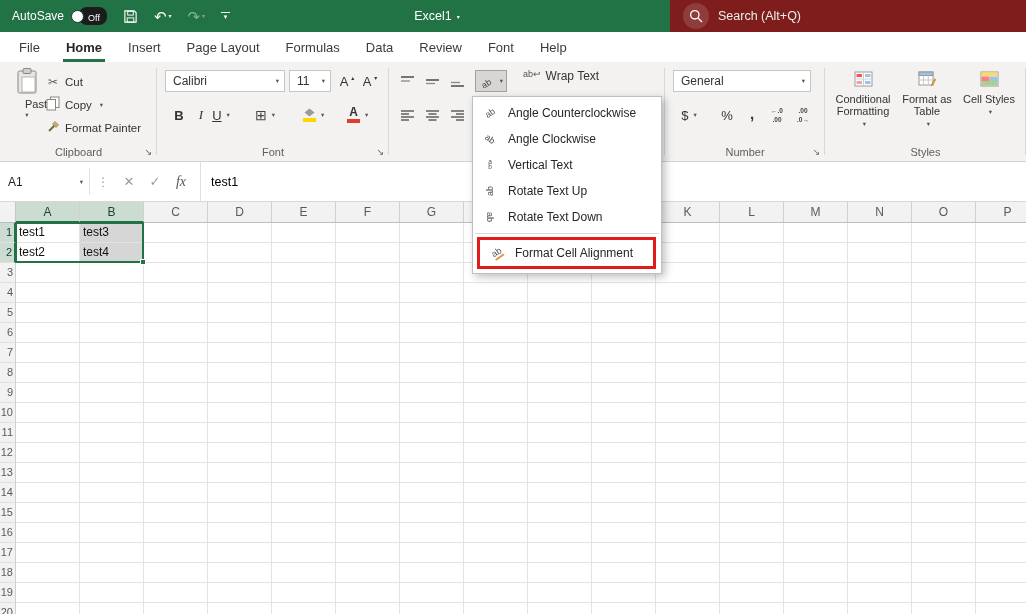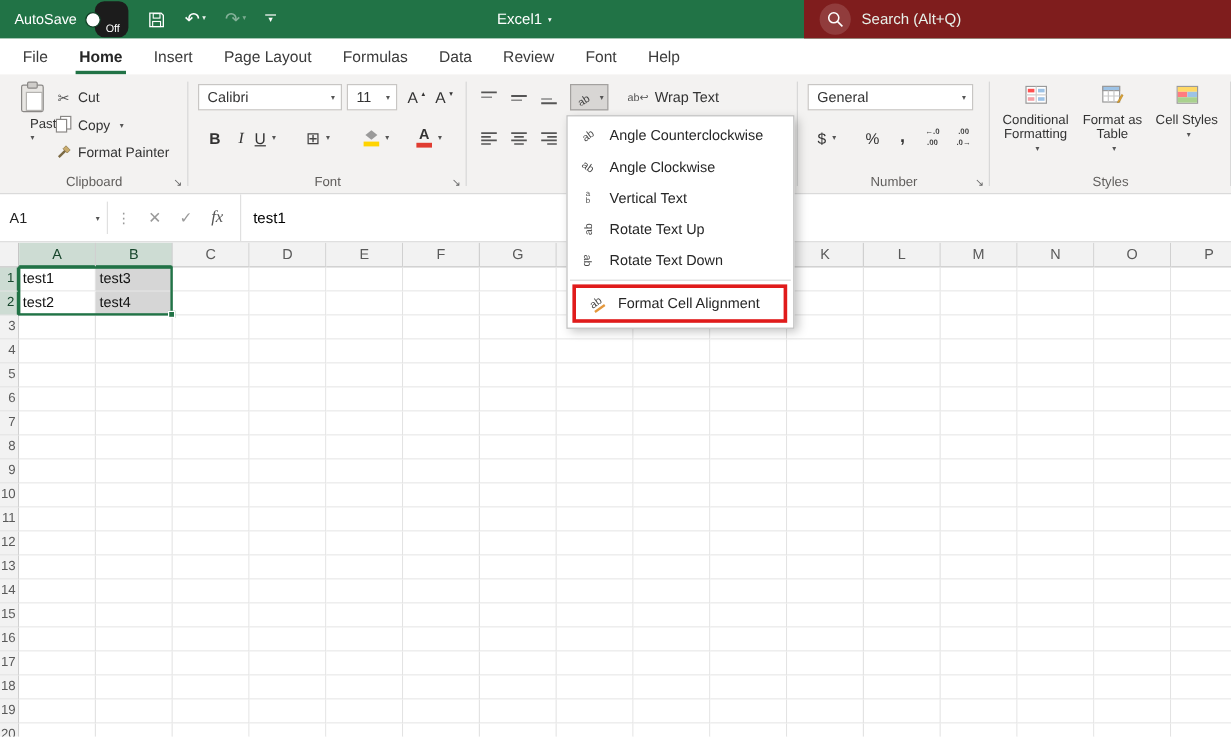--- a/index.html
+++ b/index.html
@@ -4,21 +4,21 @@
 <style>
   * { margin:0; padding:0; box-sizing:border-box; }
   html,body { width:1026px; height:614px; overflow:hidden; }
   body { font-family:"Liberation Sans", sans-serif; position:relative; background:#fff; color:#333; }
 
   
   .titlebar { position:absolute; top:0; left:0; width:100%; height:32px; background:var(--accent,#217346); display:flex; align-items:center; color:#fff; z-index:20; }
   .autosave-label { margin-left:12px; font-size:12px; }
   .autosave-toggle { margin-left:7px; display:flex; align-items:center; cursor:default; }
   .autosave-toggle .knob { width:13px; height:13px; border-radius:50%; background:#fff; margin-right:-5px; z-index:1; border:1px solid #0d3d23; }
-  .autosave-toggle .state { background:#1c1c1c; color:#fff; font-size:9px; padding:18px 7px 2px 9px; border-radius:8px; }
+  .autosave-toggle .state { background:#1c1c1c; color:#fff; font-size:9px; padding:6px 7px 2px 9px; border-radius:8px; }
   .qat-btn { margin-left:16px; display:flex; align-items:center; font-size:15px; line-height:1; color:#fff; cursor:default; }
   .qat-btn .mini { font-size:6px; margin-left:2px; opacity:.9; }
   .qat-btn.disabled { opacity:.45; }
   .qat-custom { display:flex; flex-direction:column; align-items:center; }
   .qat-custom .bar { width:9px; height:1.5px; background:#fff; margin-bottom:1px; }
   .qat-custom .chevw { font-size:7px; line-height:6px; }
   .doc-title { position:absolute; left:437px; transform:translateX(-50%); font-size:12.5px; display:flex; align-items:center; gap:5px; }
   .doc-title .mini { font-size:6px; }
   .search-box { position:absolute; right:0; top:0; width:356px; height:32px; background:#7f1d1d; display:flex; align-items:center; cursor:text; }
   .search-circle { width:26px; height:26px; border-radius:50%; background:rgba(255,255,255,.14); display:flex; align-items:center; justify-content:center; margin-left:13px; }
@@ -49,21 +49,21 @@
   .tool.bold { font-weight:800; }
   .tool.italic { font-style:italic; font-family:"Liberation Serif", serif; }
   .tool.underline .ul { text-decoration:underline; }
   .borders-glyph { font-size:14px; color:#444; }
   .colic { display:flex; flex-direction:column; align-items:center; line-height:11px; }
   .colic b { font-size:12px; font-weight:700; }
   .colic .bar { display:block; width:13px; height:4px; margin-top:1px; }
   .sup { font-size:6px; margin-left:1px; align-self:flex-start; margin-top:4px; }
 
   .tool.pressed { background:#d8d6d4; border:1px solid #a3a19f; }
-  .wrap-btn { position:absolute; height:24px; display:flex; align-items:center; gap:5px; font-size:12px; color:#333; cursor:default; }
+  .wrap-btn { position:absolute; height:24px; display:flex; align-items:flex-start; gap:5px; font-size:12px; color:#333; cursor:default; }
   .wic { font-size:9px; color:#555; }
 
   .dec { flex-direction:column; font-size:6.5px; line-height:7px; color:#444; font-weight:700; }
   .comma-glyph { font-size:15px; font-weight:700; }
 
   .big-btn { position:absolute; top:5px; width:60px; height:84px; display:flex; flex-direction:column; align-items:center; font-size:11px; line-height:12px; text-align:center; color:#333; cursor:default; }
   .big-btn .big-ic { margin-top:4px; }
   .big-btn .big-label { margin-top:4px; }
   .big-btn .chev { margin-top:1px; }
 

